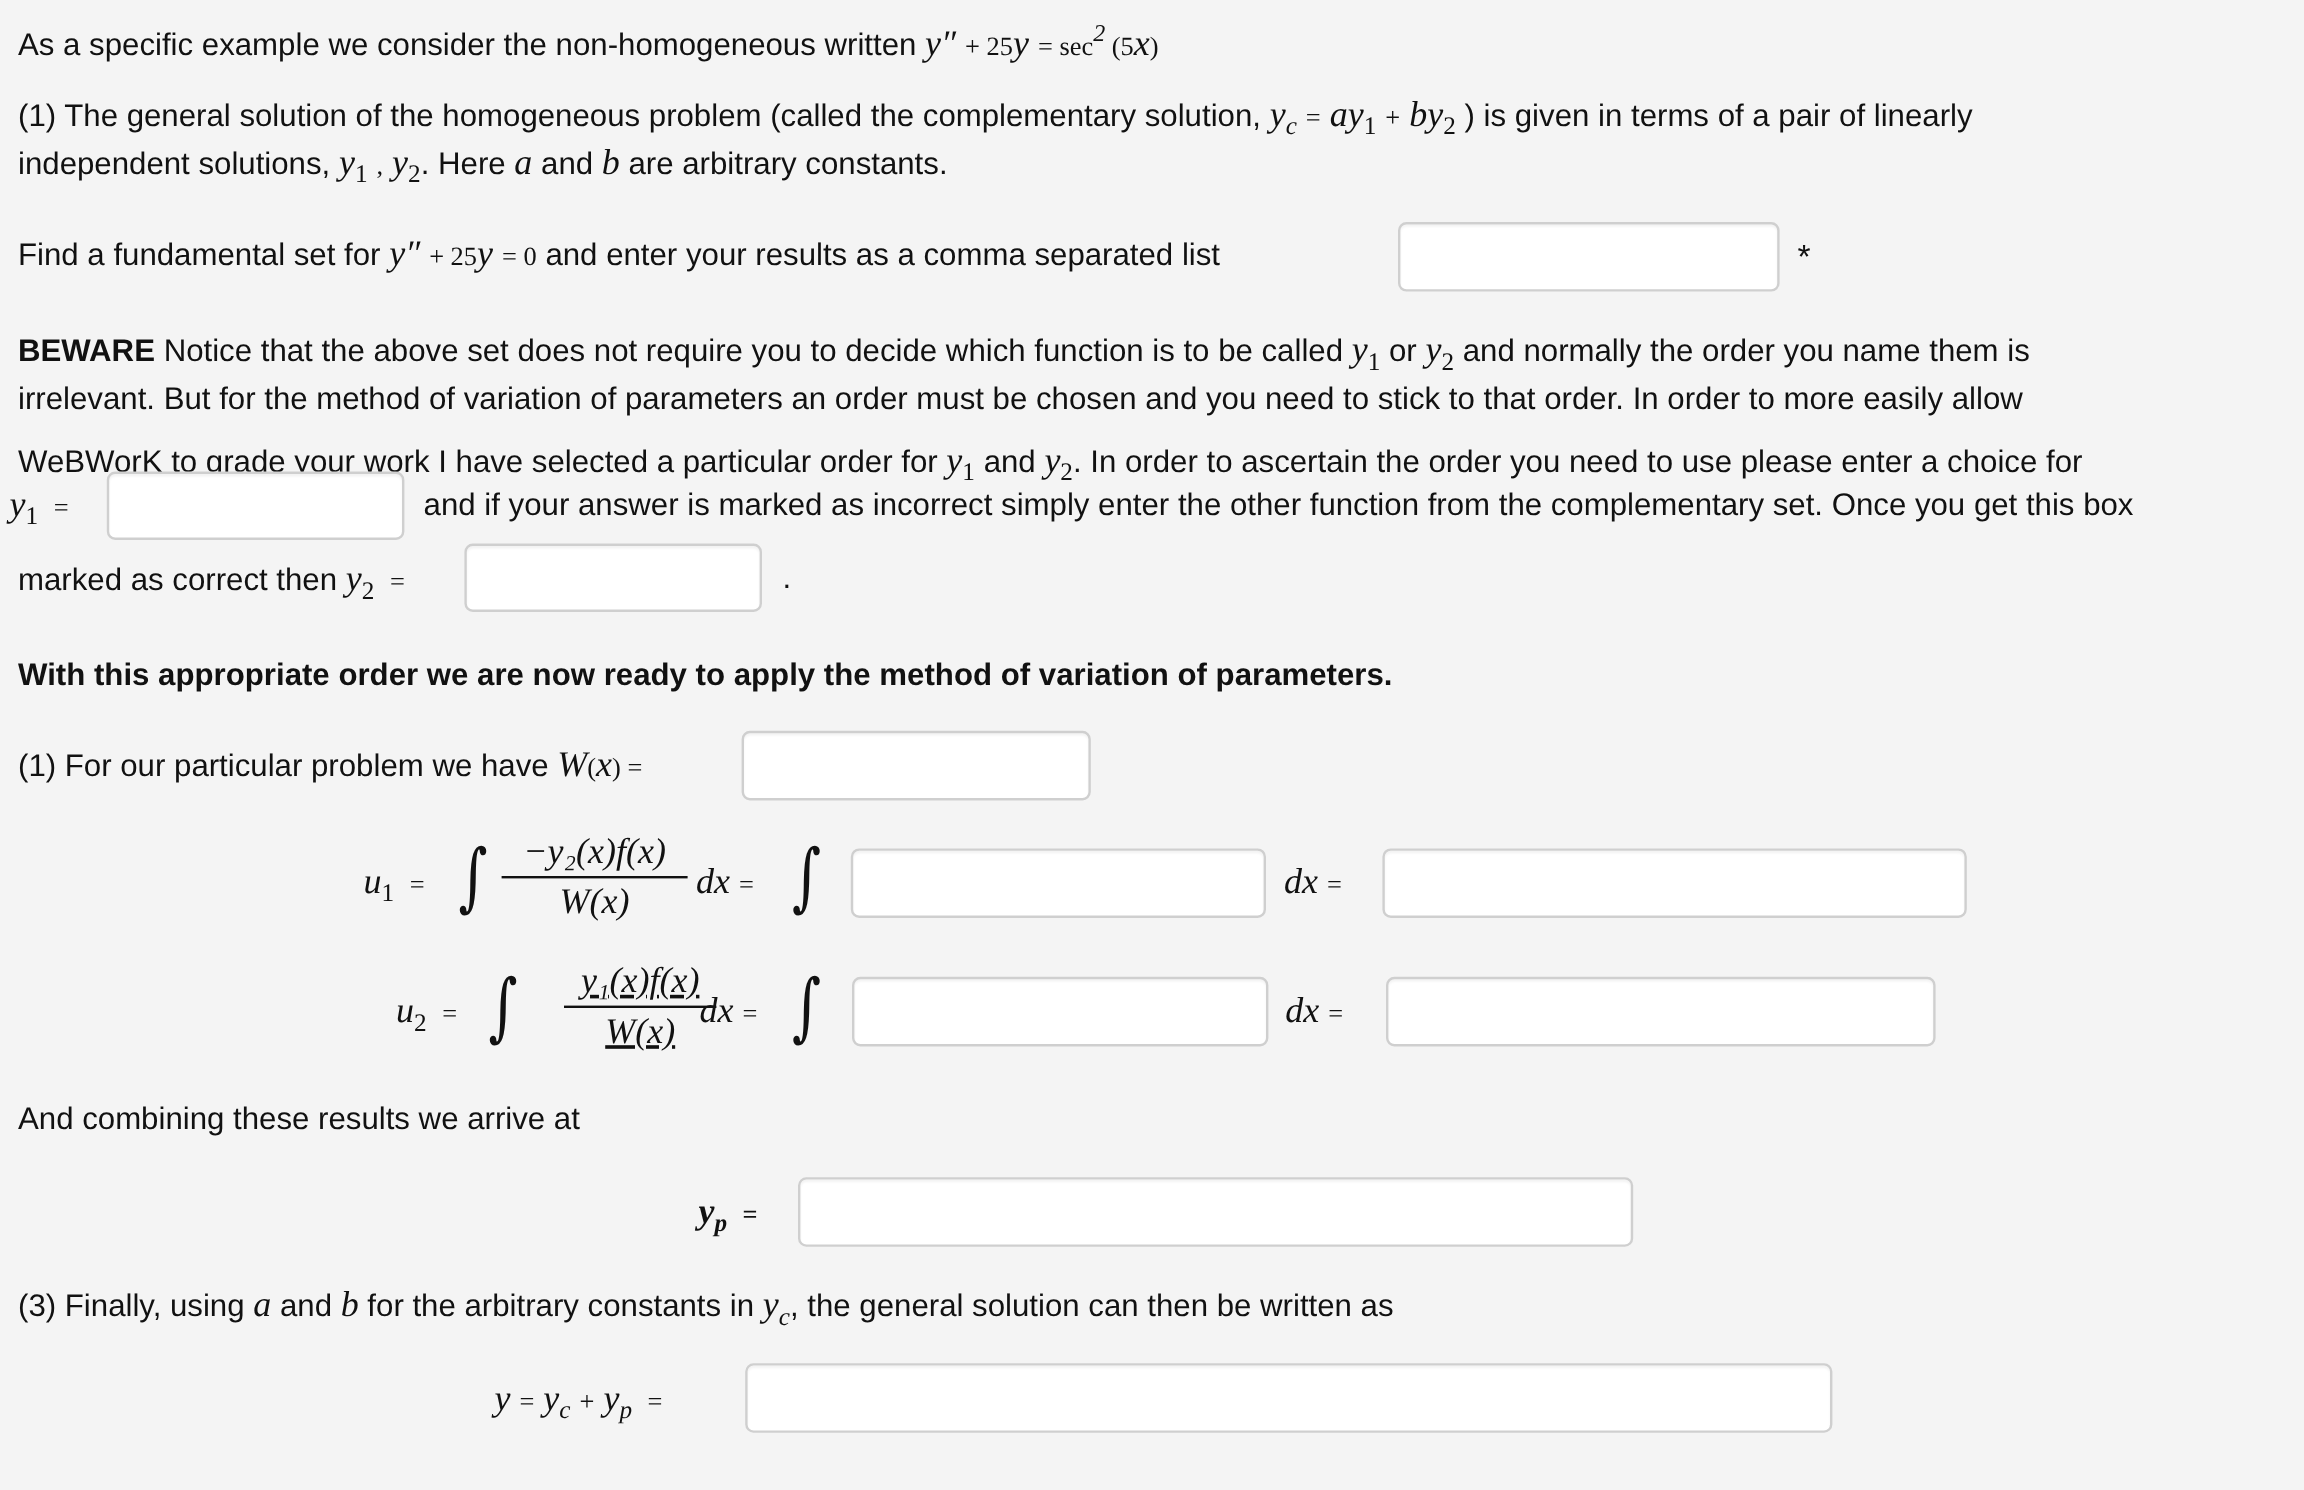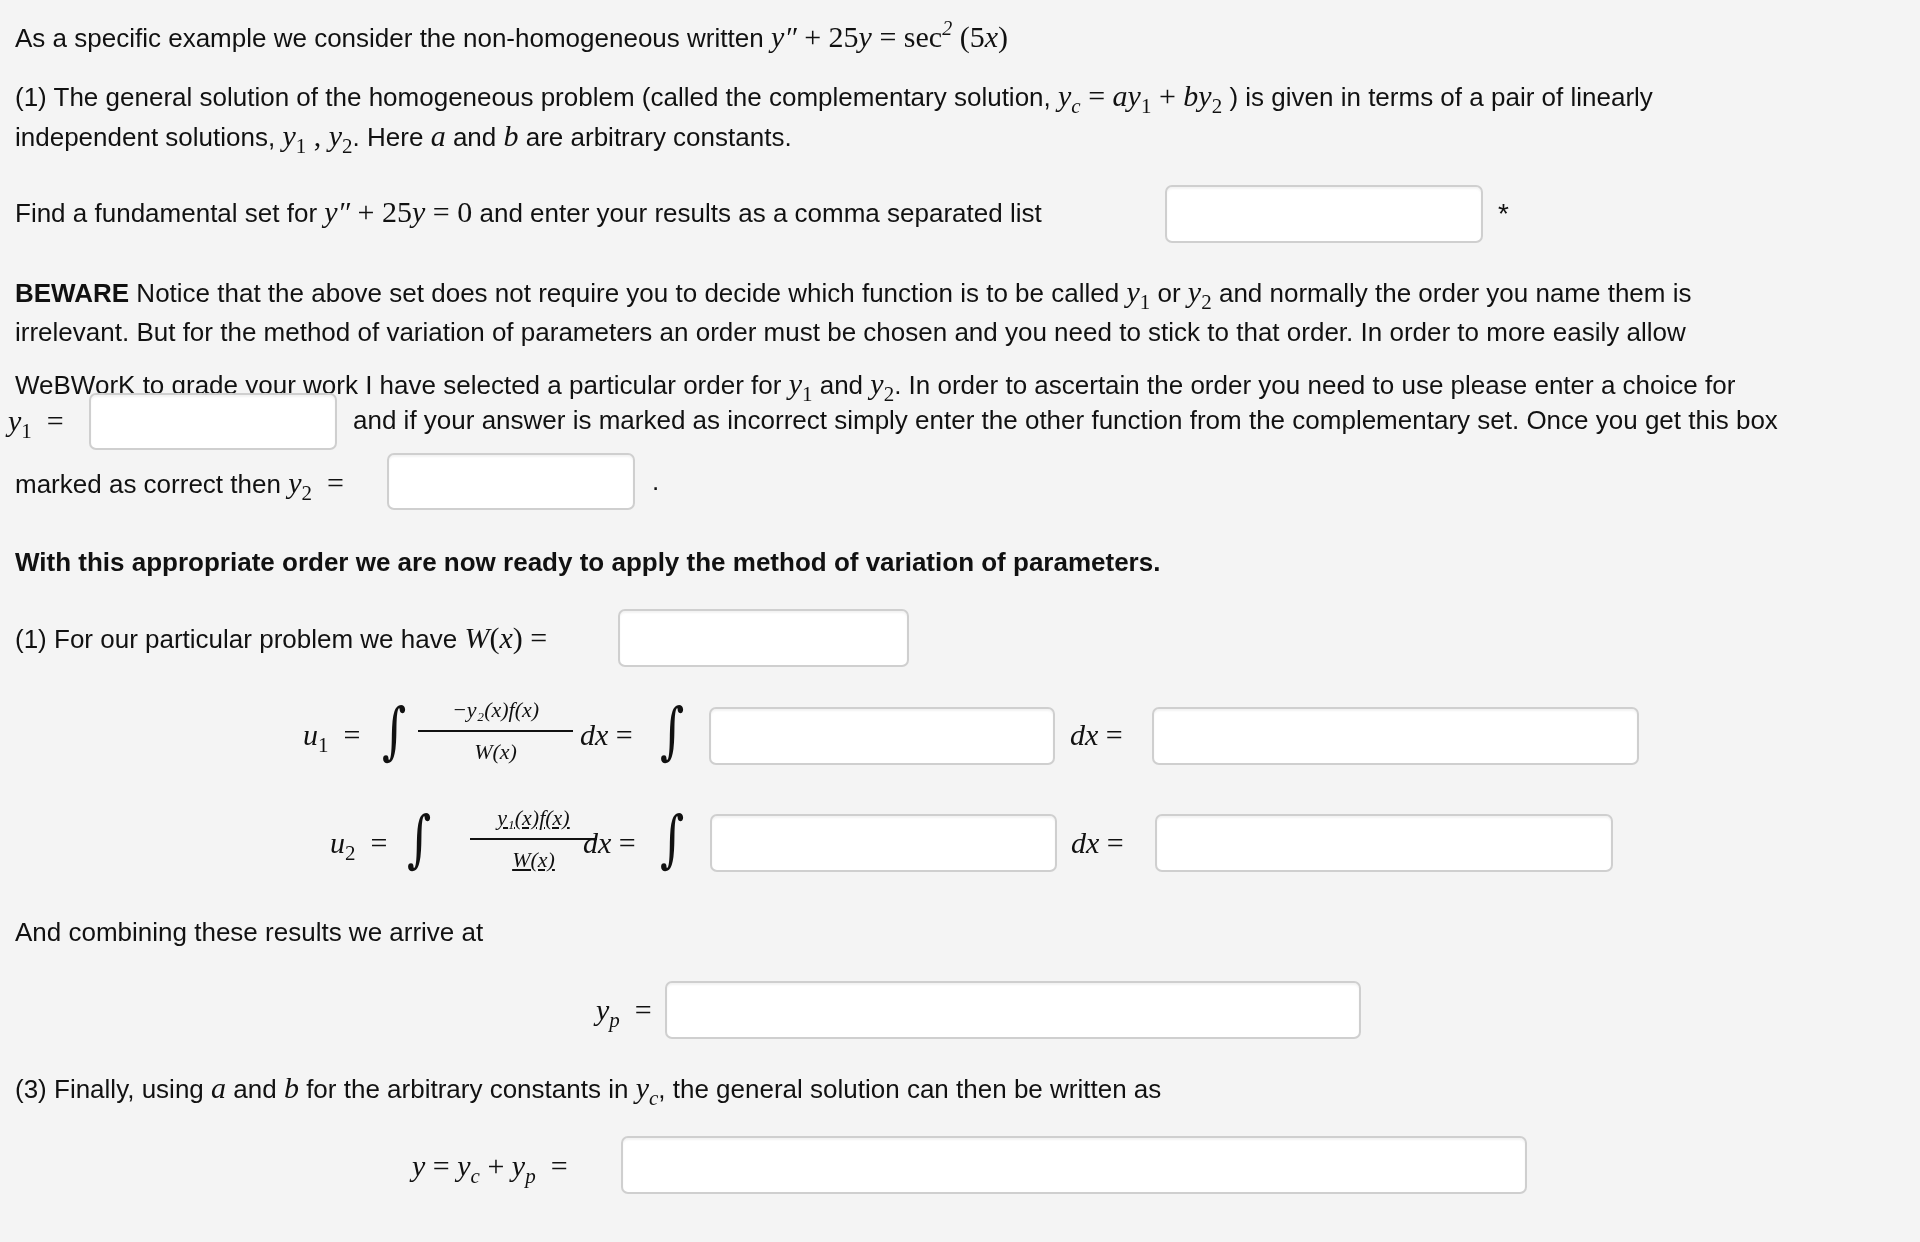--- a/index.html
+++ b/index.html
@@ -2,34 +2,34 @@
 <html><head>
 <meta charset="utf-8">
 <style>
   html, body { margin:0; padding:0; }
   body {
     width:1920px; height:1242px; background:#f4f4f4; position:relative; overflow:hidden;
     font-family:"Liberation Sans", sans-serif; font-size:26px; color:#111;
   }
   .line { position:absolute; left:15px; white-space:nowrap; line-height:32px; }
   .m { font-family:"Liberation Serif", "DejaVu Serif", serif; font-style:italic; font-size:30px; }
-  .mr { font-family:"Liberation Serif", "DejaVu Serif", serif; font-style:normal; font-size:30px; }
+  .mr { font-family:"Liberation Serif", "DejaVu Serif", serif; font-style:normal; font-size:22px; }
   .sub { font-size:21px; font-style:normal; vertical-align:-7px; font-family:"Liberation Serif", serif; }
   .subi { font-size:21px; font-style:italic; vertical-align:-7px; font-family:"Liberation Serif", serif; }
   .sup { font-size:20px; vertical-align:12px; font-family:"Liberation Serif", serif; }
   b { font-weight:bold; }
   .box {
     position:absolute; background:#fff; border:2px solid #cfcfcf; border-radius:7px;
     box-shadow: inset 0 2px 2px rgba(0,0,0,0.05); box-sizing:border-box;
     font-family:"Liberation Sans", sans-serif; font-size:24px; padding:0 10px; outline:none;
   }
   .abs { position:absolute; white-space:nowrap; }
   .int { font-family:"DejaVu Serif", serif; font-style:normal; font-size:62px; line-height:62px; transform:scaleX(0.75); display:inline-block; }
   .frac { position:absolute; text-align:center; }
-  .frac .num, .frac .den { font-family:"Liberation Serif", serif; font-style:italic; font-size:22px; line-height:36px; white-space:nowrap; }
+  .frac .num, .frac .den { font-family:"Liberation Serif", serif; font-style:italic; font-size:30px; line-height:36px; white-space:nowrap; }
   .frac .bar { height:2px; background:#111; margin:2px 0; }
 </style>
 </head>
 <body>
 
 <div class="line" style="top:12px;">
   <span>As a specific example we consider the non-homogeneous written</span>
   <span class="m">y″ <span class="mr">+ 25</span>y <span class="mr">= sec</span><span class="sup">2</span><span class="mr"> (5</span>x<span class="mr">)</span></span>
 </div>
 
@@ -113,21 +113,21 @@
 </div>
 <span class="abs m" style="left:583px; top:826px;">dx <span class="mr">=</span></span>
 <span class="abs int" style="left:656px; top:808px;">∫</span>
 <input class="box" type="text" style="left: 710px; top: 814px; width: 347px; height: 58px;" value="">
 <span class="abs m" style="left:1071px; top:826px;">dx <span class="mr">=</span></span>
 <input class="box" type="text" style="left: 1155px; top: 814px; width: 458px; height: 58px;" value="">
 
 <div class="line" style="top:916px;">
   <span>And combining these results we arrive at</span>
 </div>
-<span class="abs m" style="left:596px; top:993px;">y<span class="subi">p</span> <span class="mr">&nbsp;=</span></span>
+<span class="abs m" style="left:582px; top:993px;font-weight:bold;">y<span class="subi">p</span> <span class="mr">&nbsp;=</span></span>
 <input class="box" type="text" style="left: 665px; top: 981px; width: 696px; height: 58px;" value="">
 
 <div class="line" style="top:1072px;">
   <span>(3) Finally, using</span>
   <span class="m">a</span>
   <span>and</span>
   <span class="m">b</span>
   <span>for the arbitrary constants in</span>
   <span class="m">y<span class="subi">c</span></span><span>, the general solution can then be written as</span>
 </div>

